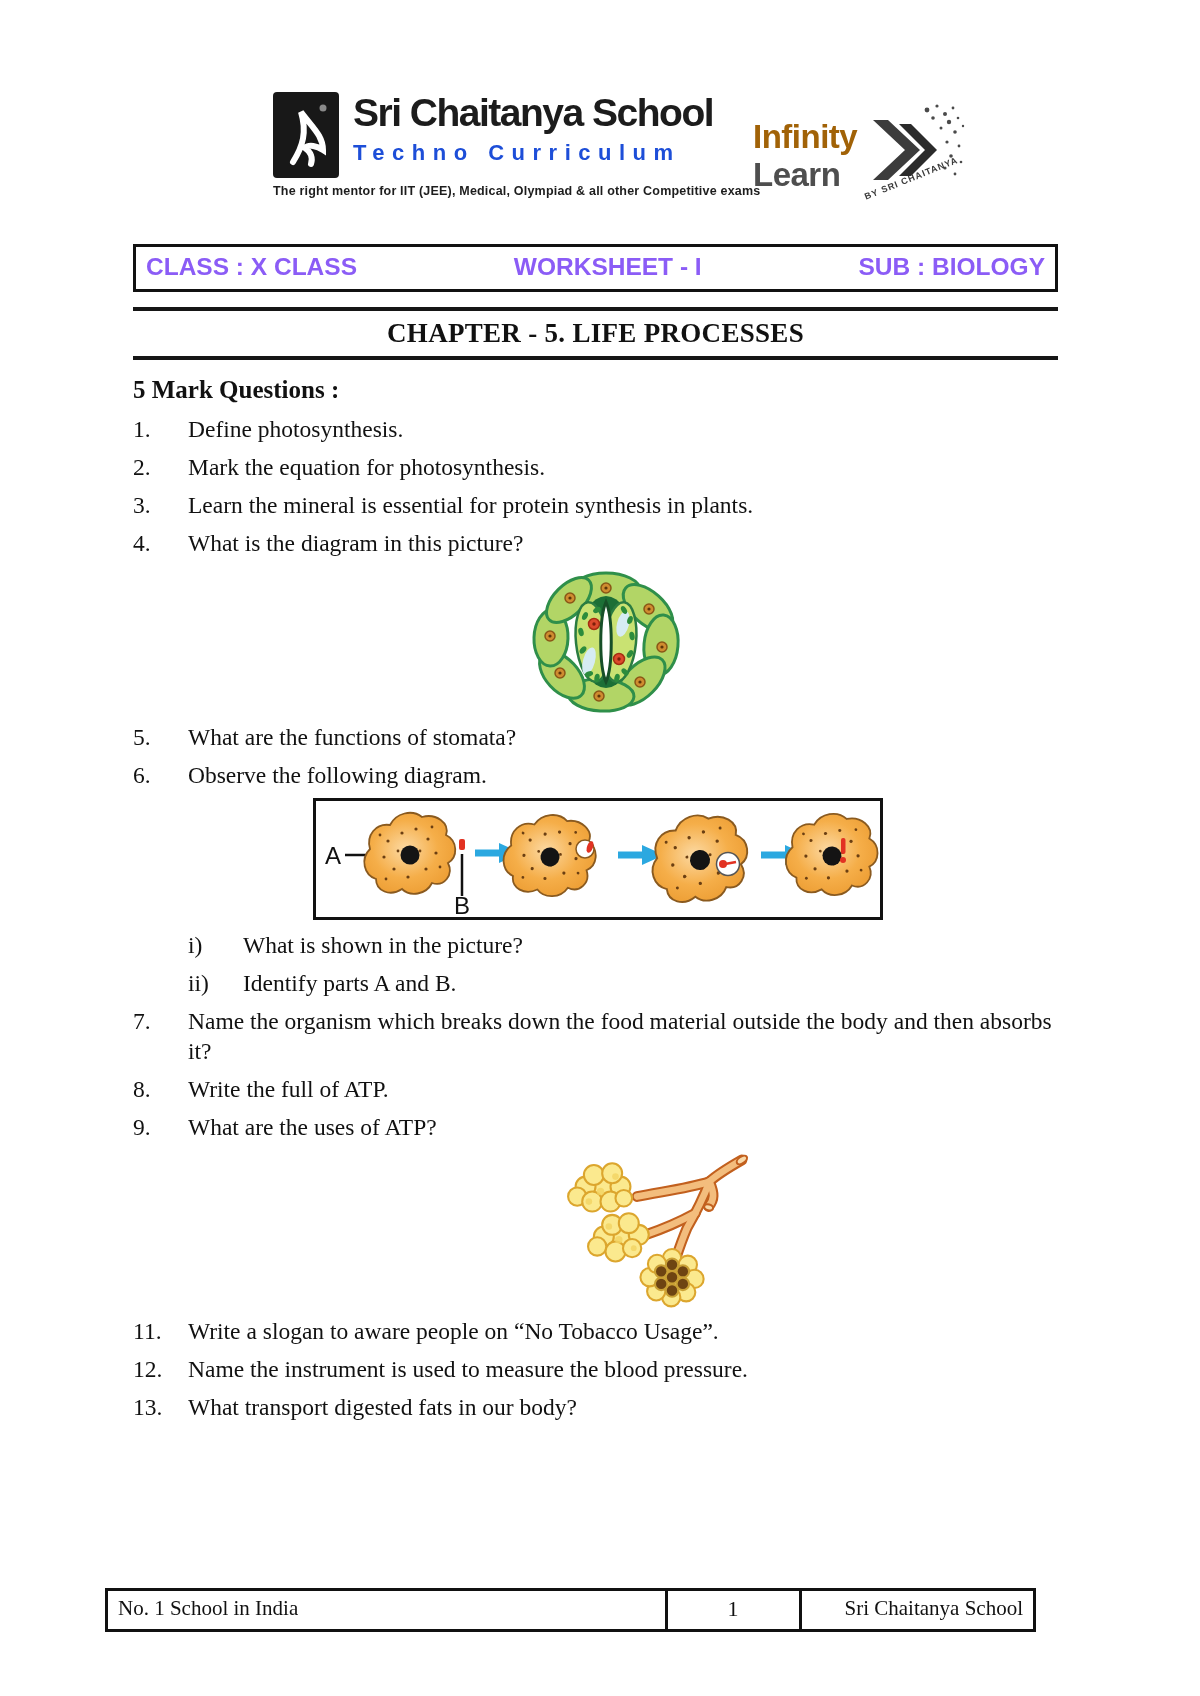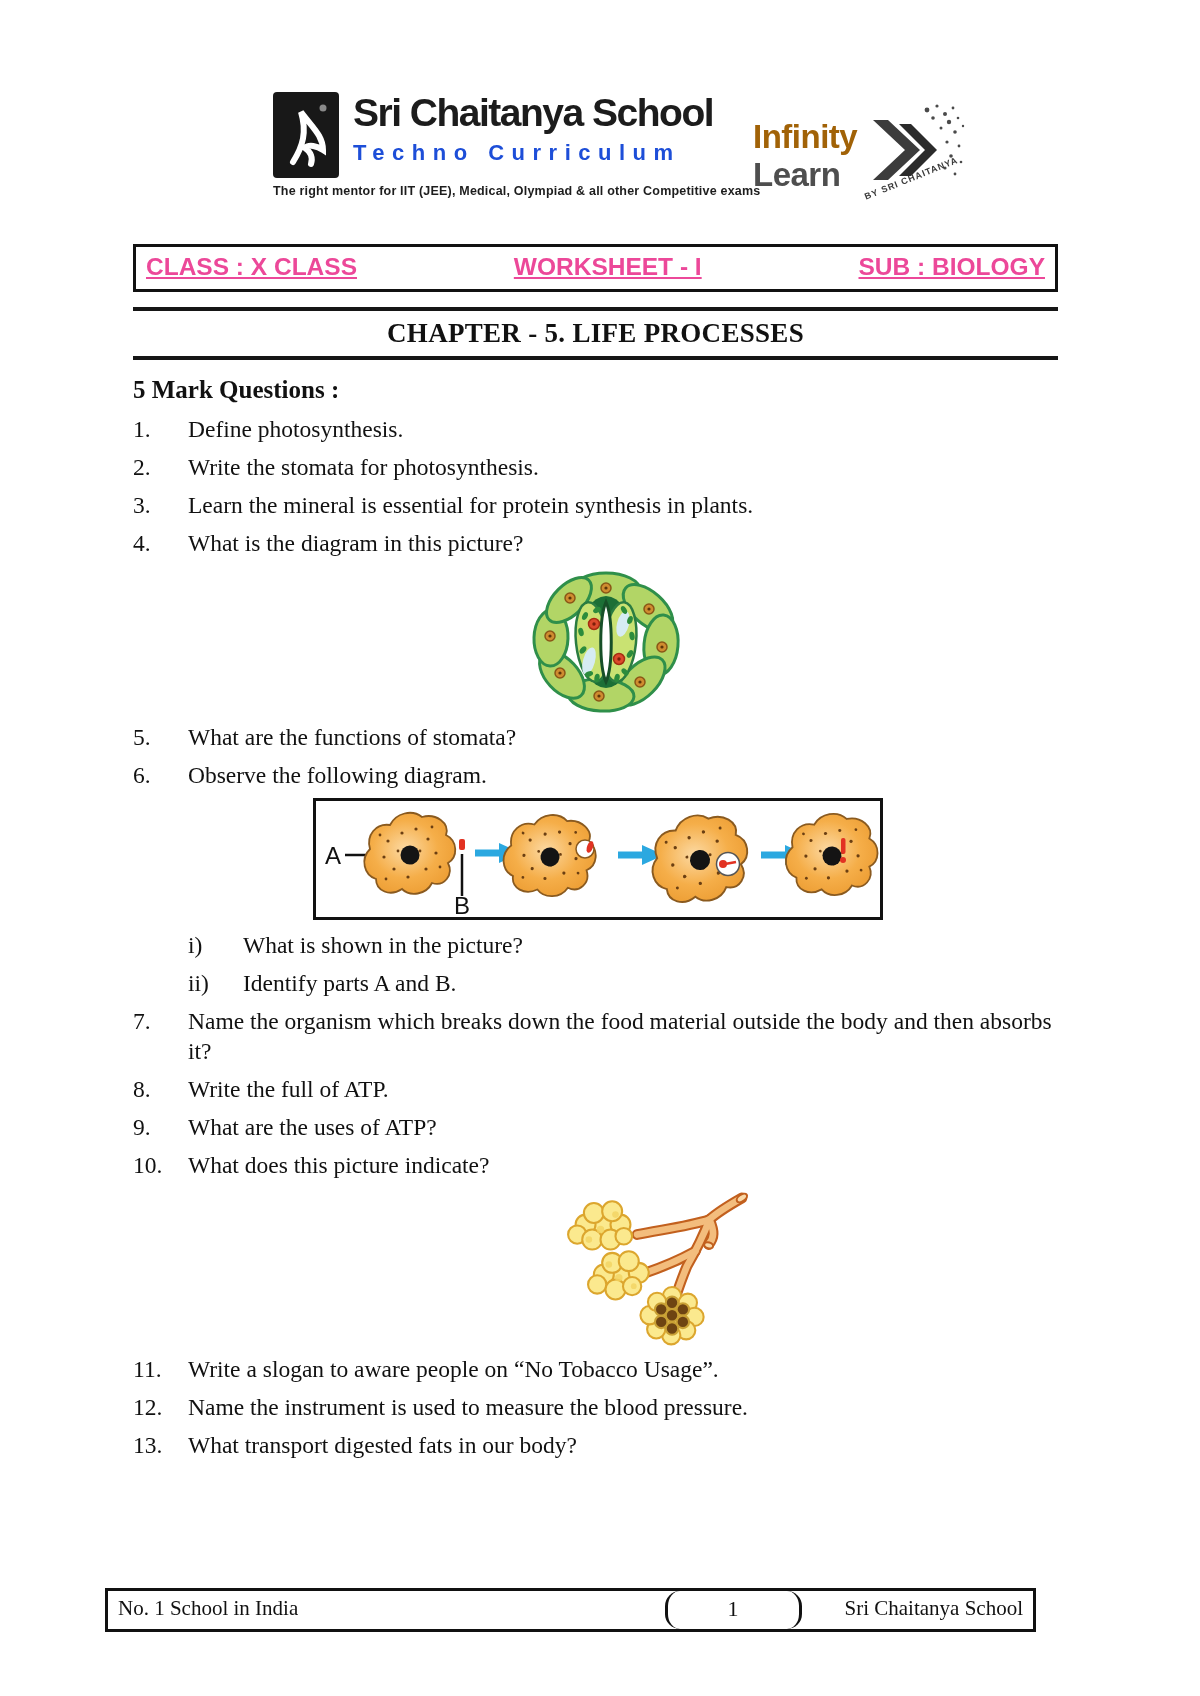--- a/index.html
+++ b/index.html
@@ -49,21 +49,21 @@
     transform:rotate(-22deg);transform-origin:left center;white-space:nowrap;
   }
   
   .content{margin-left:105px;width:925px;}
   .info-bar{
     margin-top:14px;
     border:3px solid #111;
     display:flex;justify-content:space-between;align-items:center;
     padding:6px 10px 8px 10px;
     font-family:"Liberation Sans", sans-serif;
-    font-weight:bold;font-size:24.5px;color:#ec4899;text-decoration:underline;
+    font-weight:bold;font-size:24.5px;color:#8b5cf6;
   }
   .hrule{height:4px;background:#161616;}
   .hrule.top{margin-top:15px;}
   .chapter-title{
     text-align:center;font-weight:bold;font-size:27px;
     margin:7px 0 7px 0;letter-spacing:.3px;
   }
   .section-heading{font-weight:bold;font-size:25px;margin-top:16px;margin-bottom:10px;}
   .q-row{display:flex;font-size:23.5px;line-height:30px;margin-bottom:8px;}
   .q-row .q-num{flex:0 0 55px;}
@@ -73,21 +73,21 @@
   .fig{line-height:0;}
   .fig-stomata{margin:4px 0 6px 398px;}
   .fig-amoeba{margin:6px 0 10px 180px;}
   .fig-alveoli{margin:2px 0 8px 392px;}
   
   .footer{
     position:absolute;left:105px;bottom:64px;width:925px;
     border:3px solid #111;display:flex;align-items:stretch;
     font-size:21px;
   }
-  .footer .cell{padding:5px 10px 7px 10px;border-radius:15px;}
+  .footer .cell{padding:5px 10px 7px 10px;}
   .footer .f-left{flex:0 0 58%;}
   .footer .f-page{flex:0 0 12%;text-align:center;border-left:3px solid #111;border-right:3px solid #111;font-size:22px;}
   .footer .f-right{flex:1;text-align:right;}
 </style>
 </head>
 <body>
 
 <div class="page">
 
   <div class="logos">
@@ -151,21 +151,21 @@
     <div class="hrule"></div>
 
     <div class="section-heading">5 Mark Questions :</div>
 
     <div class="q-row">
       <span class="q-num">1.</span>
       <span class="q-text">Define photosynthesis.</span>
     </div>
     <div class="q-row">
       <span class="q-num">2.</span>
-      <span class="q-text">Write the stomata for photosynthesis.</span>
+      <span class="q-text">Mark the equation for photosynthesis.</span>
     </div>
     <div class="q-row">
       <span class="q-num">3.</span>
       <span class="q-text">Learn the mineral is essential for protein synthesis in plants.</span>
     </div>
     <div class="q-row">
       <span class="q-num">4.</span>
       <span class="q-text">What is the diagram in this picture?</span>
     </div>
 
@@ -320,24 +320,20 @@
       <span class="q-text">Name the organism which breaks down the food material outside the body and then absorbs it?</span>
     </div>
     <div class="q-row">
       <span class="q-num">8.</span>
       <span class="q-text">Write the full of ATP.</span>
     </div>
     <div class="q-row">
       <span class="q-num">9.</span>
       <span class="q-text">What are the uses of ATP?</span>
     </div>
-    <div class="q-row">
-      <span class="q-num">10.</span>
-      <span class="q-text">What does this picture indicate?</span>
-    </div>
 
     <div class="fig fig-alveoli">
       <svg width="245" height="158" viewBox="0 0 245 190">
         <g fill="none" stroke="#c2601e" stroke-width="13" stroke-linecap="round">
           <path d="M236,12 C222,20 208,28 197,38"></path>
           <path d="M197,38 C203,52 203,60 196,68"></path>
           <path d="M197,38 C172,46 140,50 110,56"></path>
           <path d="M197,38 C188,62 178,80 170,94 C164,108 160,120 156,132"></path>
           <path d="M180,76 C158,88 138,96 120,102"></path>
         </g>

